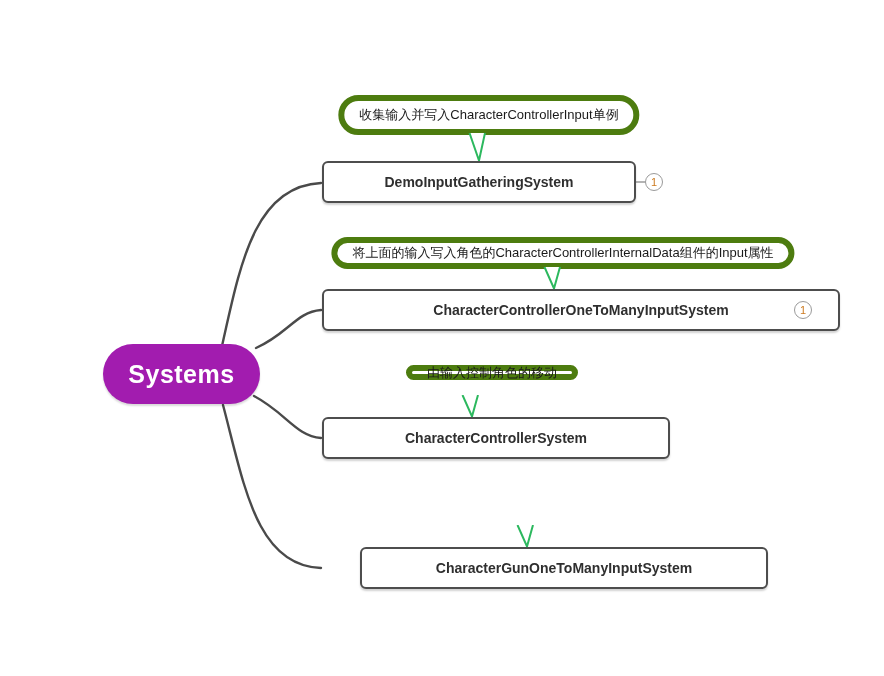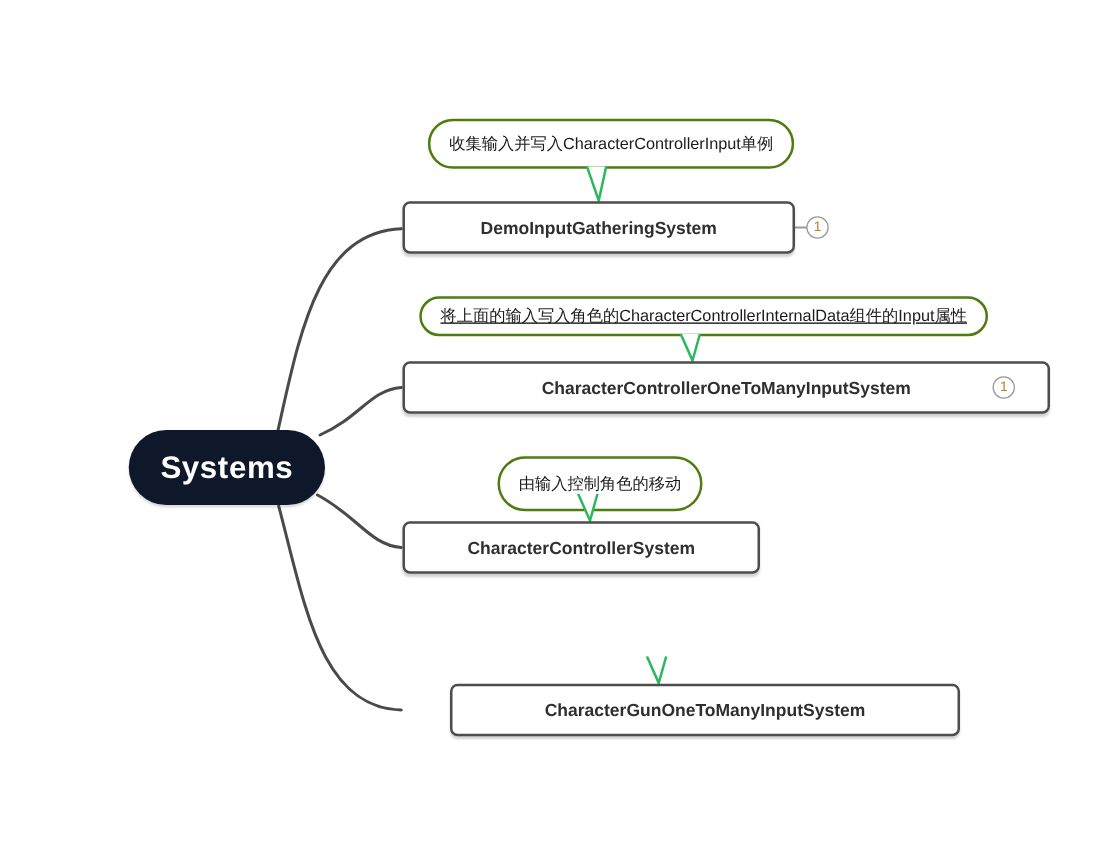--- a/index.html
+++ b/index.html
@@ -24,21 +24,21 @@
     stroke-linecap:round;
   }
   .connectors path.badge-link{
     stroke:#9a9a9a;
     stroke-width:1.5;
   }
   .root-topic{
     position:absolute;
     left:103px;top:344px;
     width:157px;height:60px;
-    background:#0f172a;
+    background:#a21caf;
     border-radius:30px;
     display:flex;align-items:center;justify-content:center;
     box-shadow:0 2px 2px rgba(0,0,0,0.15);
   }
   .root-topic span{
     color:#ffffff;
     font-size:25px;
     font-weight:bold;
     letter-spacing:0.5px;
   }
@@ -56,21 +56,21 @@
   .topic span{
     color:#2f2f2f;
     font-size:14px;
     font-weight:bold;
   }
   .callout{
     position:absolute;
     box-sizing:border-box;
     transform:translateX(-50%);
     background:#ffffff;
-    border:2px solid #4d7c0f;
+    border:6px solid #4d7c0f;
     border-radius:22px;
     display:flex;align-items:center;justify-content:center;
     padding:0 15px;
     white-space:nowrap;
   }
   .callout span{
     color:#1a1a1a;
     font-size:13px;
   }
   .tail{
@@ -121,40 +121,40 @@
   <svg class="tail" style="left:468px;top:133px;" width="20" height="29" viewBox="0 0 20 29">
     <path d="M1.5,0 L11,27.5 L17,0"></path>
   </svg>
   <div class="topic" style="left:322px;top:161px;width:314px;">
     <span>DemoInputGatheringSystem</span>
   </div>
   <div class="badge" style="left:645px;top:173px;">
     <span>1</span>
   </div>
 
-  <div class="callout" style="left:563px;top:237px;height:32px;text-decoration:underline;">
+  <div class="callout" style="left:563px;top:237px;height:32px;">
     <span>将上面的输入写入角色的CharacterControllerInternalData组件的Input属性</span>
   </div>
   <svg class="tail" style="left:543px;top:267px;" width="20" height="23" viewBox="0 0 20 23">
     <path d="M1.5,0 L11,21.5 L17,0"></path>
   </svg>
   <div class="topic" style="left:322px;top:289px;width:518px;">
     <span>CharacterControllerOneToManyInputSystem</span>
   </div>
   <div class="badge" style="left:794px;top:301px;">
     <span>1</span>
   </div>
 
-  <div class="callout" style="left:480px;top:365px;height:44px;">
+  <div class="callout" style="left:492px;top:365px;height:15px;">
     <span>由输入控制角色的移动</span>
   </div>
   <svg class="tail" style="left:461px;top:395px;" width="20" height="23" viewBox="0 0 20 23">
     <path d="M1.5,0 L11,21.5 L17,0"></path>
   </svg>
-  <div class="topic" style="left:322px;top:417px;width:286px;">
+  <div class="topic" style="left:322px;top:417px;width:348px;">
     <span>CharacterControllerSystem</span>
   </div>
 
   <svg class="tail" style="left:516px;top:525px;" width="20" height="23" viewBox="0 0 20 23">
     <path d="M1.5,0 L11,21.5 L17,0"></path>
   </svg>
   <div class="topic" style="left:322px;top:547px;width:408px;margin-left:38px;">
     <span>CharacterGunOneToManyInputSystem</span>
   </div>
 

